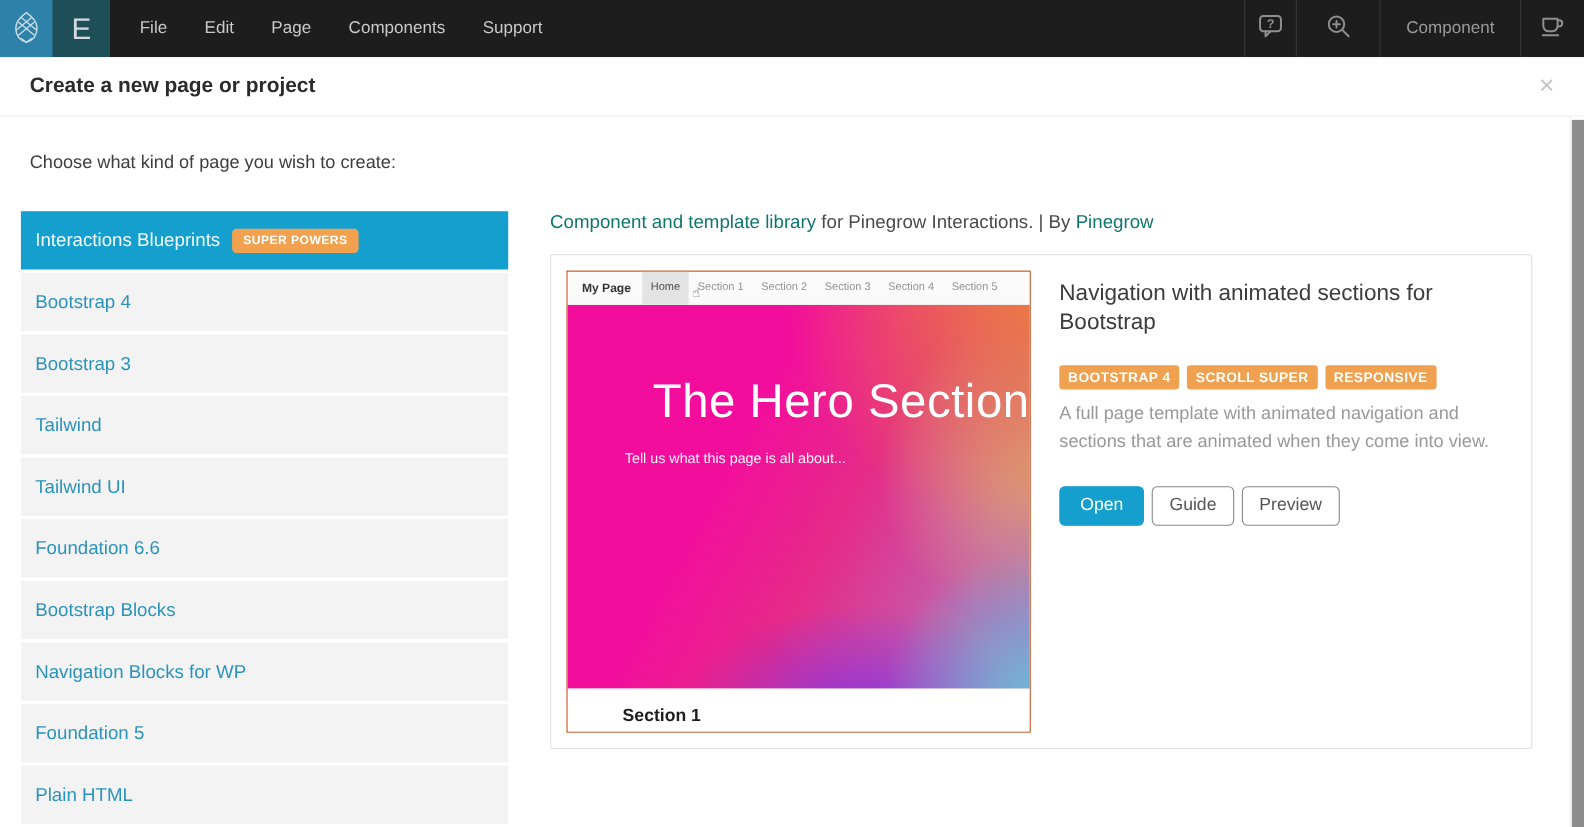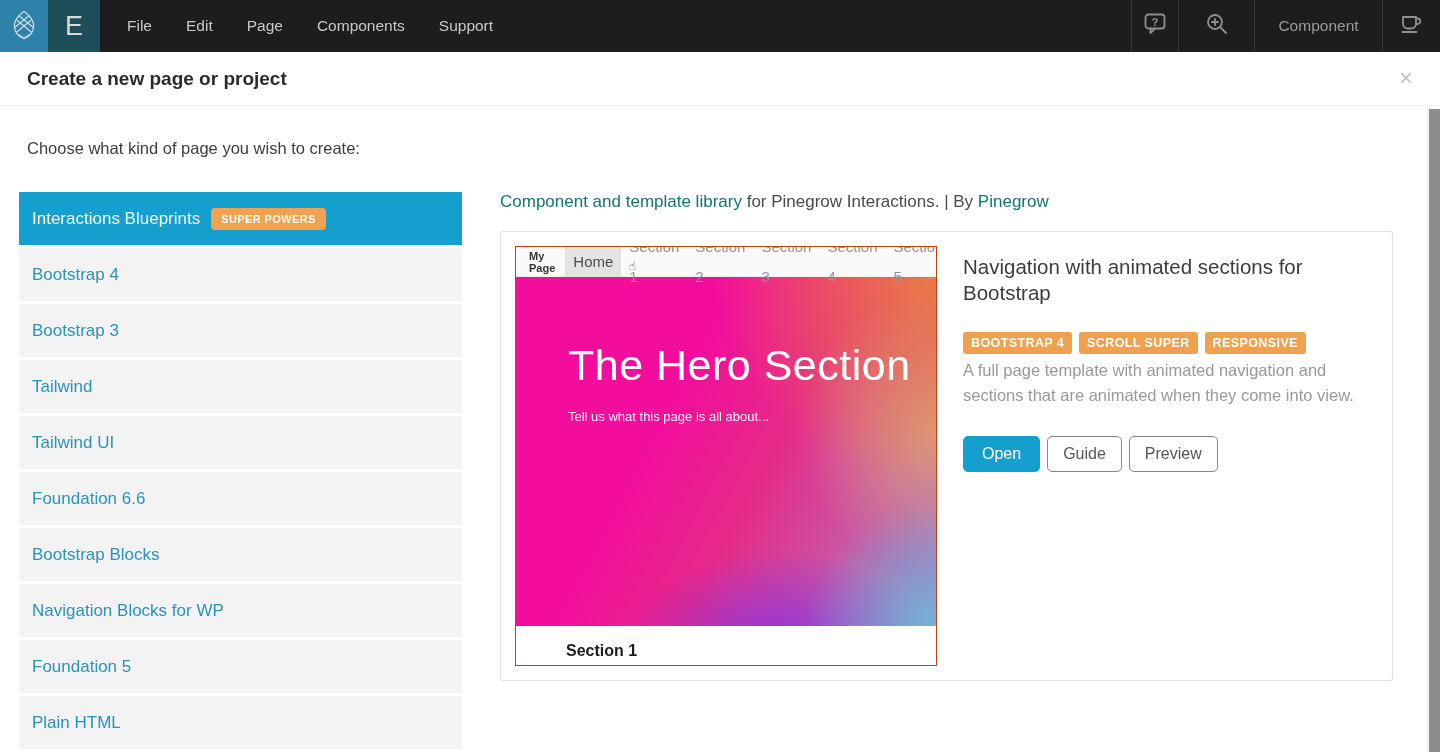--- a/index.html
+++ b/index.html
@@ -52,44 +52,44 @@
 
   .card { margin-top:19px; width:893px; height:450px; border:1px solid #e2e2e2;
     border-radius:3px; background:#fff; display:flex; padding:14px; }
 
   
   .preview { width:422px; height:420px; border:1px solid #c2410c; background:#fff;
     position:relative; overflow:hidden; flex:none; }
   .mini-nav { height:30px; background:#fafafa; border-bottom:1px solid #f0f0f0;
     display:flex; align-items:center; padding-left:13px; position:relative; }
   .mini-brand { font-size:11px; font-weight:700; color:#333; margin-right:10px; }
-  .mini-item { font-size:15px; color:#939393; padding:0 8px; line-height:30px; }
+  .mini-item { font-size:10px; color:#939393; padding:0 8px; line-height:30px; }
   .mini-item.active { background:#e3e3e3; color:#4c4c4c; }
   .mini-cursor { position:absolute; left:113px; top:12px; font-size:12px; color:#555;
     font-family:"DejaVu Sans", sans-serif; }
   .hero { height:349px; padding:64px 0 0 52px;
     background:
       radial-gradient(circle at 100% 102%, rgba(110,184,214,0.95) 0%, rgba(110,184,214,0) 24%),
       radial-gradient(ellipse 62% 48% at 63% 108%, rgba(134,46,226,0.9) 0%, rgba(134,46,226,0) 62%),
       radial-gradient(circle at 104% -8%, #ee8138 0%, rgba(238,129,56,0) 42%),
       radial-gradient(circle at 101% 44%, rgba(221,166,122,0.85) 0%, rgba(221,166,122,0) 30%),
       linear-gradient(118deg, #f30d9d 36%, #e62a88 58%, #c75aa6 80%, #9f7ac9 100%); }
-  .hero-title { color:#fff; font-size:43px; font-weight:300; letter-spacing:.5px; }
+  .hero-title { color:#fff; font-size:43px; font-weight:300; letter-spacing:.5px;text-align:right; }
   .hero-sub { color:rgba(255,255,255,.95); font-size:13px; margin-top:19px; }
   .preview-foot { height:40px; background:#fff; padding:16px 0 0 50px; }
   .foot-label { font-size:16px; font-weight:700; color:#1d1d1d; }
 
   
   .card-info { padding:8px 0 0 26px; width:438px; }
   .card-title { font-size:20.5px; font-weight:400; color:#3c3c3c; line-height:26px;
     width:400px; }
   .tags { margin-top:26px; display:flex; gap:7px; }
   .tag { background:#f0a150; color:#fff; font-size:12.5px; font-weight:600;
     letter-spacing:.4px; padding:4px 8px; border-radius:3px; }
-  .card-desc { margin-top:4px; font-size:16.5px; color:#999; line-height:25px;
+  .card-desc { margin-top:10px; font-size:16.5px; color:#999; line-height:25px;
     width:420px; }
   .btn-row { margin-top:28px; display:flex; gap:7px; }
   .btn { height:36px; border-radius:5px; font-size:16px; display:flex;
     align-items:center; padding:0 15px; cursor:pointer; background:#fff;
     border:1px solid #878787; color:#555; font-family:"Liberation Sans",sans-serif; }
   .btn.primary { background:#149fcf; border-color:#149fcf; color:#fff; padding:0 18px; }
 
   
   .scrollbar { position:absolute; top:106px; right:0; width:13px; bottom:0;
     background:#fdfdfd; border-left:1px solid #eaeaea; }

